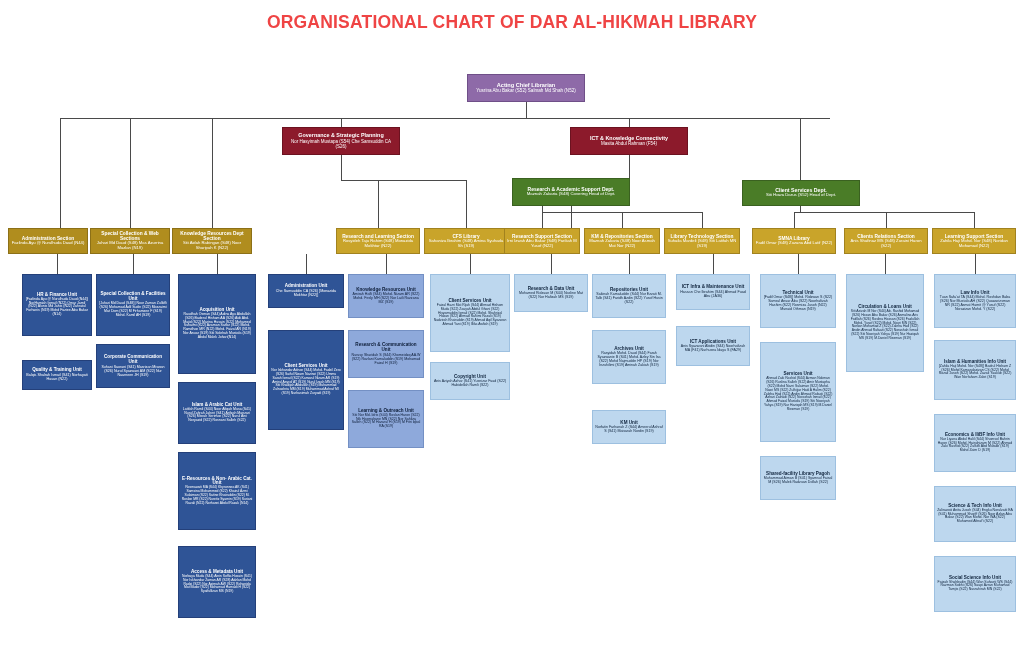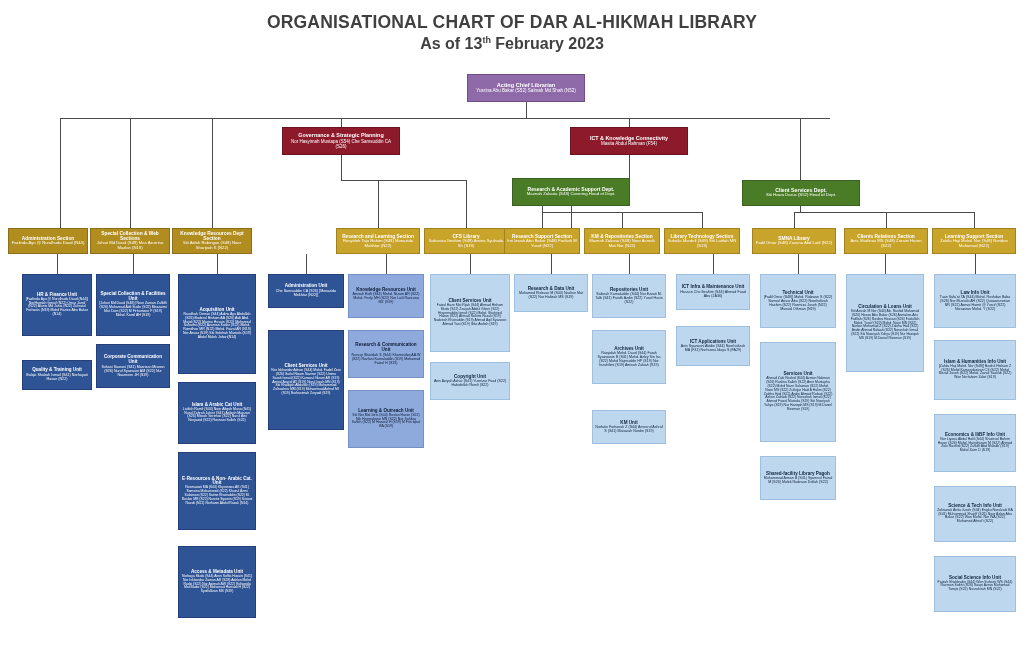--- a/index.html
+++ b/index.html
@@ -14,42 +14,41 @@
   .vln{width:1px;}
   .box{
     position:absolute;box-sizing:border-box;
     color:#ffffff;text-align:center;
     border:1px solid rgba(0,0,0,.25);
     display:flex;flex-direction:column;justify-content:center;
     align-items:center;overflow:hidden;
   }
   .box .t{font-weight:bold;line-height:1.05;}
   .box .n{line-height:1.12;}
-  .title-wrap{position:absolute;left:0;right:0;top:12px;text-align:center;color:#404040;}
+  .title-wrap{position:absolute;left:0;right:0;top:12px;text-align:center;color:#ef4444;}
   .title1{font-size:17.5px;font-weight:bold;letter-spacing:.2px;}
   .title2{font-size:16px;font-weight:bold;margin-top:2px;}
   .title2 sup{font-size:9px;}
 
   
   .c-purple{background:#8e6aa8;border-color:#6f4f88;}
   .c-maroon{background:#8c1a2b;border-color:#6c1220;}
   .c-green{background:#4a7c27;border-color:#3a6120;}
   .c-gold{background:#b08d1e;border-color:#8c7017;}
   .c-gold2{background:#c9a42a;border-color:#a1821f;}
   .c-blue{background:#2f5496;border-color:#24407a;}
   .c-lblue{background:#bdd7ee;color:#10243d;border-color:#9dc0e0;}
   .c-steel{background:#8ea9db;color:#0d1d38;border-color:#7490c4;}
 </style>
 </head>
 <body>
 
 <div id="chart">
   <div class="title-wrap">
     <div class="title1">ORGANISATIONAL CHART OF DAR AL-HIKMAH LIBRARY</div>
-    <div class="title2"><span>As of 13</span><sup>th</sup><span> February 2023</span></div>
   </div>
   <div id="lines">
       <div class="ln vln" style="left: 526px; top: 102px; height: 16px;"></div>
       <div class="ln hln" style="left: 60px; top: 118px; width: 770px;"></div>
       <div class="ln vln" style="left: 60px; top: 118px; height: 110px;"></div>
       <div class="ln vln" style="left: 130px; top: 118px; height: 110px;"></div>
       <div class="ln vln" style="left: 212px; top: 118px; height: 110px;"></div>
       <div class="ln vln" style="left: 341px; top: 118px; height: 9px;"></div>
       <div class="ln vln" style="left: 629px; top: 118px; height: 9px;"></div>
       <div class="ln vln" style="left: 800px; top: 118px; height: 62px;"></div>

